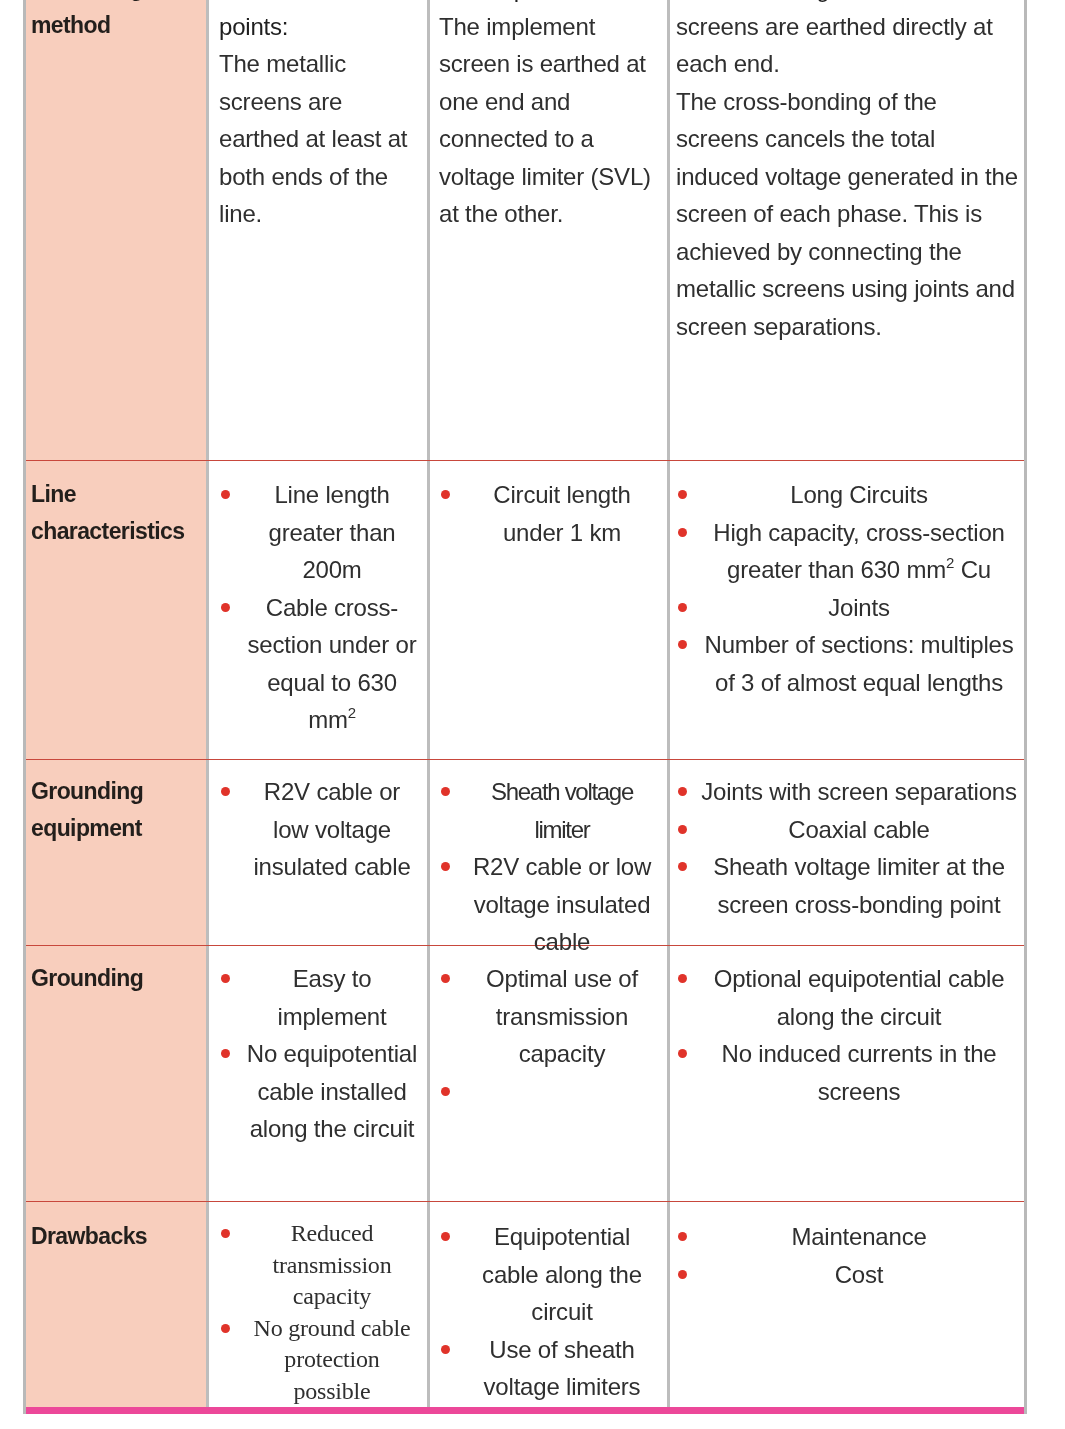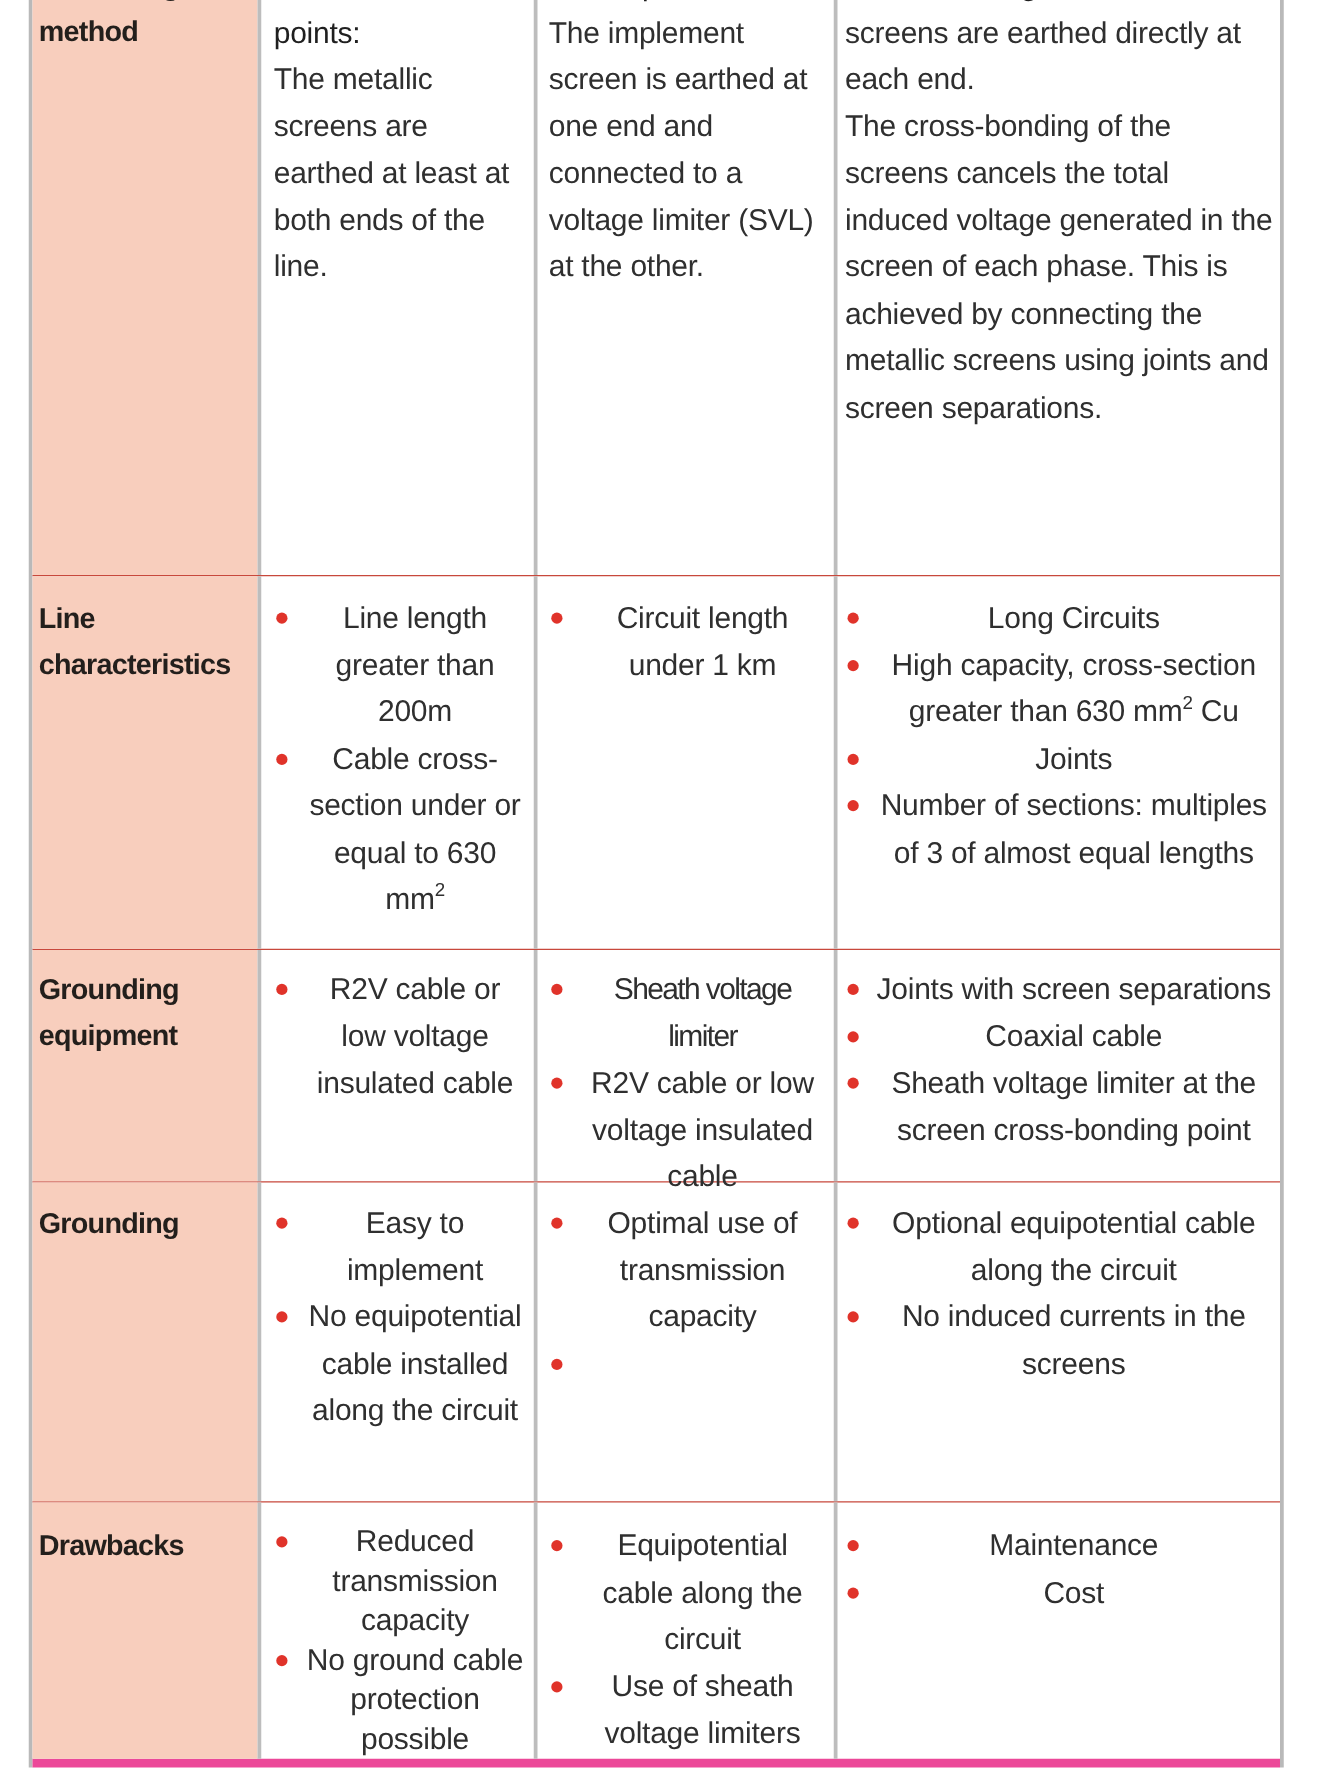--- a/index.html
+++ b/index.html
@@ -91,21 +91,21 @@
   .r-equip  { height: 186px; }
   .r-adv    { height: 256px; }
   .r-draw   { height: 212px; }
 
   .r-ground .cell { padding-top: 0; }
   .r-line .cell  { padding-top: 15px; }
   .r-equip .cell { padding-top: 13px; }
   .r-adv .cell   { padding-top: 14px; }
   .r-draw .cell  { padding-top: 16px; }
 
-  .tight { line-height: 31.5px; }
+  .tight { line-height: 31.5px; font-family: Liberation Serif, serif; }
 </style>
 </head>
 <body>
 
 <div class="table">
 
   <div class="row r-ground">
     <div class="cell hdr">
       <span class="block">Grounding</span>
       <span class="block">method</span>

